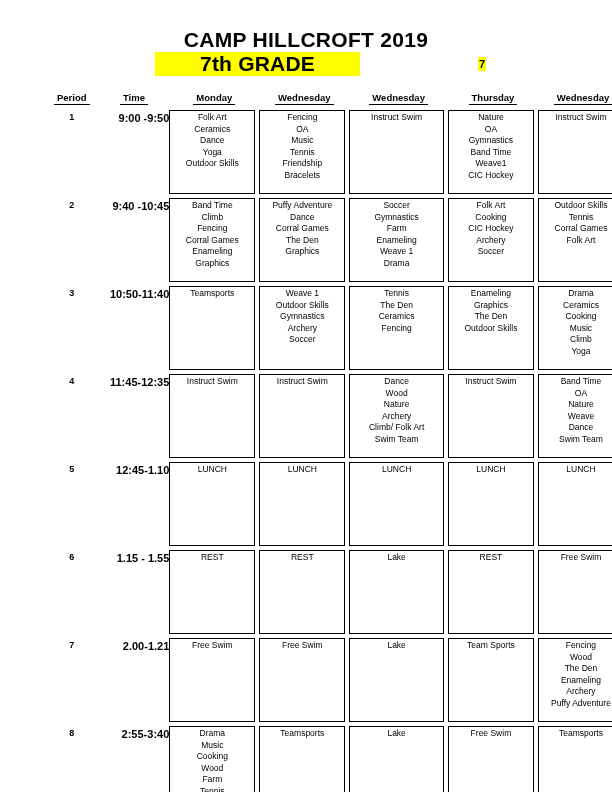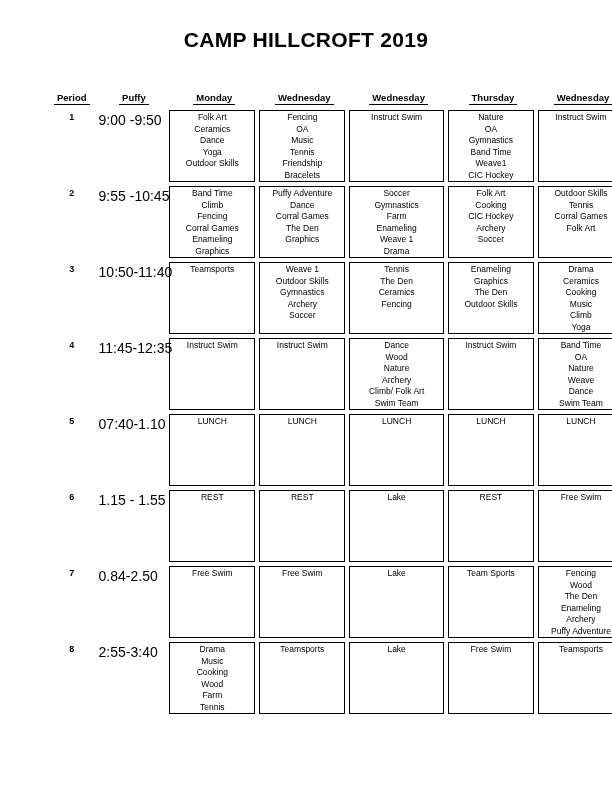--- a/index.html
+++ b/index.html
@@ -96,66 +96,70 @@
     vertical-align: top;
     padding: 0;
   }
   td.period-cell {
     text-align: center;
     font-size: 9px;
     font-weight: bold;
     padding-top: 2px;
   }
   td.time-cell {
-    text-align: left;
-    font-size: 14px;
-    font-weight: normal;
+    text-align: right;
+    font-size: 11px;
+    font-weight: bold;
     padding-top: 2px;
     white-space: nowrap;
   }
   td.day-cell {
     padding: 0 4px 4px 0;
   }
   .box {
     border: 1px solid #000;
     box-sizing: border-box;
-    height: 72px;
+    height: 84px;
     padding-top: 1px;
     text-align: center;
     overflow: hidden;
   }
   .box .act {
     display: block;
     font-size: 8.5px;
     line-height: 11.6px;
     white-space: nowrap;
   }
 </style>
 </head>
 <body>
 
 <div class="page">
 
   <div class="title-main">CAMP HILLCROFT 2019</div>
 
+  <div class="subtitle-row">
+    <div class="title-grade">7th GRADE</div>
+    <div class="page-number">7</div>
+  </div>
 
   <table class="sched">
     <colgroup>
       <col class="col-period">
       <col class="col-time">
       <col class="col-day">
       <col class="col-day">
       <col class="col-wed">
       <col class="col-day">
       <col class="col-day">
     </colgroup>
     <thead>
       <tr>
         <th><span class="hd">Period</span></th>
-        <th><span class="hd">Puffy</span></th>
+        <th><span class="hd">Time</span></th>
         <th><span class="hd">Monday</span></th>
         <th><span class="hd">Wednesday</span></th>
         <th><span class="hd">Wednesday</span></th>
         <th><span class="hd">Thursday</span></th>
         <th><span class="hd">Wednesday</span></th>
       </tr>
     </thead>
     <tbody>
         <tr>
           <td class="period-cell">1</td>
@@ -195,21 +199,21 @@
             </div>
           </td>
           <td class="day-cell">
             <div class="box">
               <span class="act">Instruct Swim</span>
             </div>
           </td>
         </tr>
         <tr>
           <td class="period-cell">2</td>
-          <td class="time-cell">9:55 -10:45</td>
+          <td class="time-cell">9:40 -10:45</td>
           <td class="day-cell">
             <div class="box">
               <span class="act">Band Time</span>
               <span class="act">Climb</span>
               <span class="act">Fencing</span>
               <span class="act">Corral Games</span>
               <span class="act">Enameling</span>
               <span class="act">Graphics</span>
             </div>
           </td>
@@ -328,21 +332,21 @@
               <span class="act">OA</span>
               <span class="act">Nature</span>
               <span class="act">Weave</span>
               <span class="act">Dance</span>
               <span class="act">Swim Team</span>
             </div>
           </td>
         </tr>
         <tr>
           <td class="period-cell">5</td>
-          <td class="time-cell">07:40-1.10</td>
+          <td class="time-cell">12:45-1.10</td>
           <td class="day-cell">
             <div class="box">
               <span class="act">LUNCH</span>
             </div>
           </td>
           <td class="day-cell">
             <div class="box">
               <span class="act">LUNCH</span>
             </div>
           </td>
@@ -386,21 +390,21 @@
             </div>
           </td>
           <td class="day-cell">
             <div class="box">
               <span class="act">Free Swim</span>
             </div>
           </td>
         </tr>
         <tr>
           <td class="period-cell">7</td>
-          <td class="time-cell">0.84-2.50</td>
+          <td class="time-cell">2.00-1.21</td>
           <td class="day-cell">
             <div class="box">
               <span class="act">Free Swim</span>
             </div>
           </td>
           <td class="day-cell">
             <div class="box">
               <span class="act">Free Swim</span>
             </div>
           </td>

